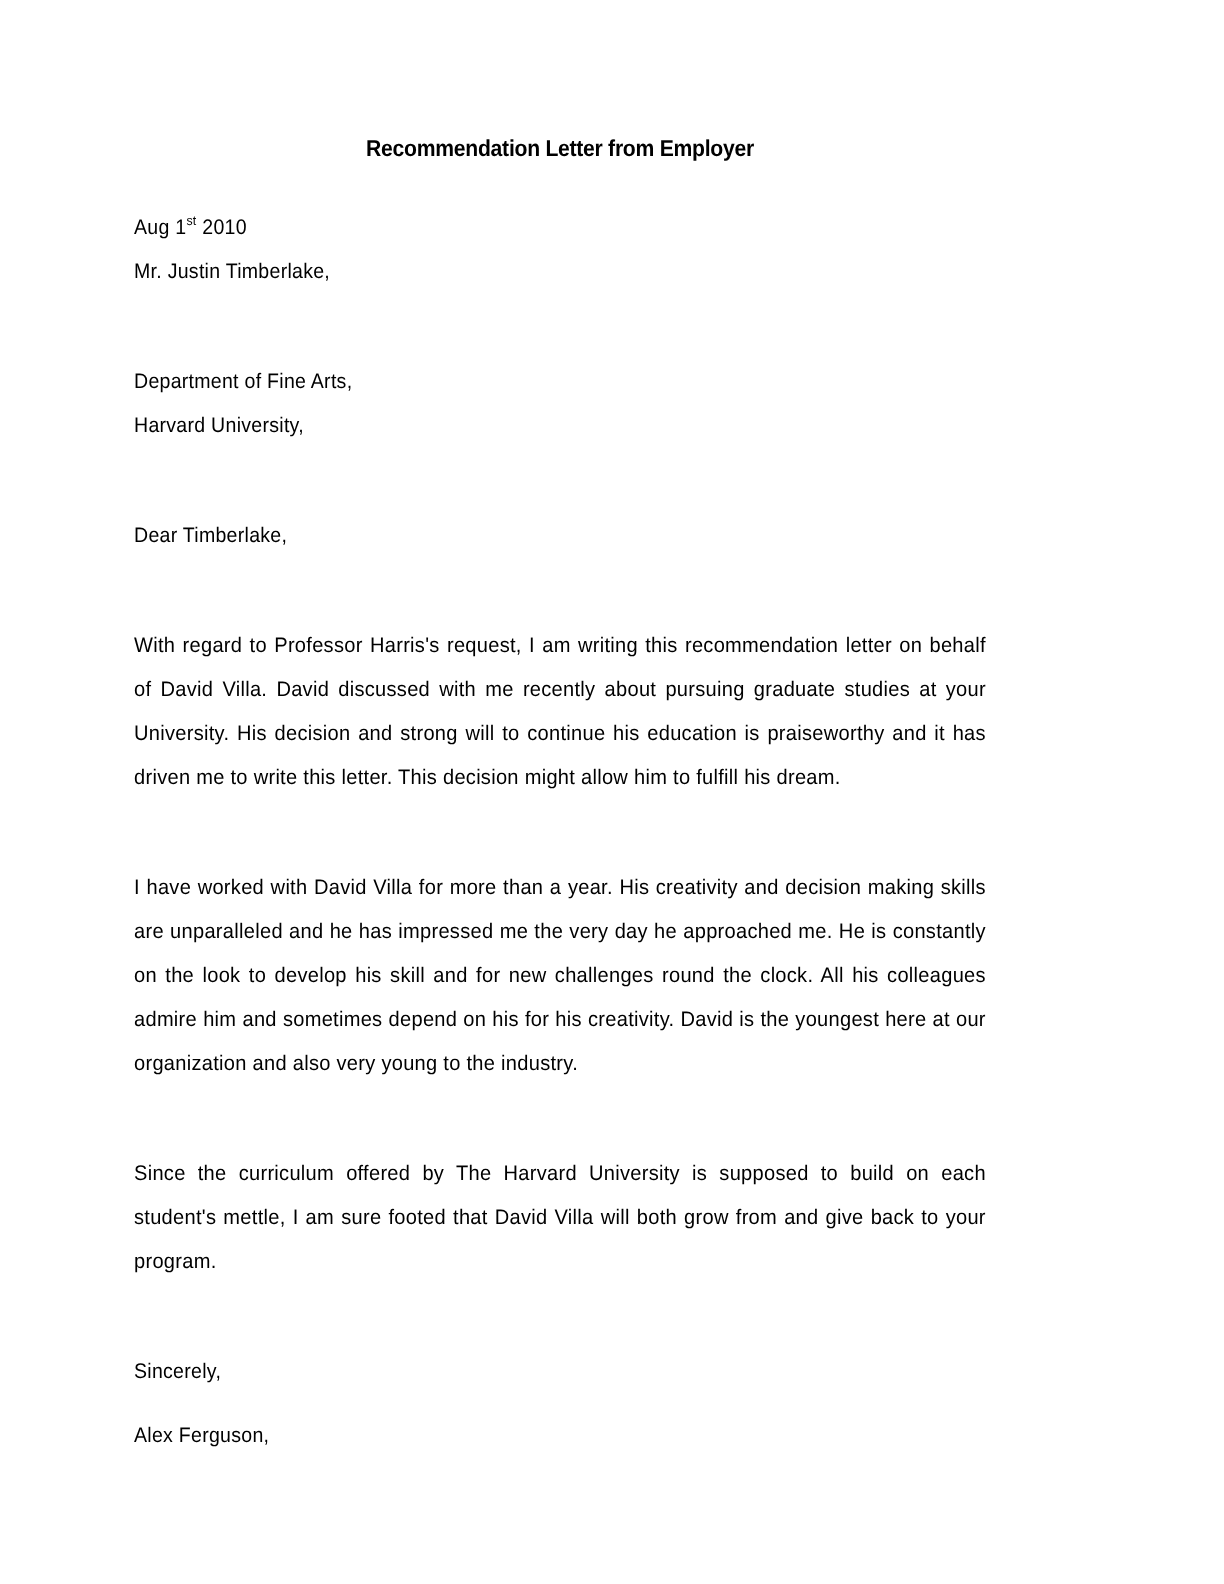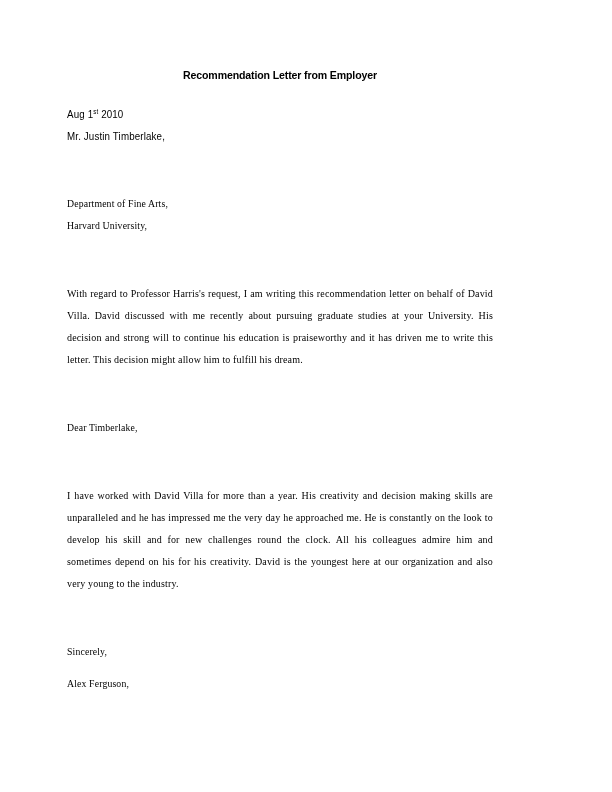--- a/index.html
+++ b/index.html
@@ -32,22 +32,21 @@
     margin: 0;
     padding-top: 68px;
     line-height: 14px;
     transform: scaleX(0.92);
     transform-origin: center top;
   }
   .block {
     margin-top: 22px;
   }
   .block-gap-lg {
-    margin-top: 46px;
-    font-family: Liberation Serif, serif;
+    margin-top: 33px;
   }
   .line {
     font-size: 10.5px;
     line-height: 22px;
     letter-spacing: 0.15px;
     white-space: nowrap;
     transform: scaleX(0.93);
     transform-origin: left center;
   }
   .para {
@@ -100,31 +99,34 @@
       <div class="line">Mr. Justin Timberlake,</div>
     </div>
 
     <div class="block-gap-lg">
       <div class="line">Department of Fine Arts,</div>
       <div class="line">Harvard University,</div>
     </div>
 
 
     <div class="block-gap-lg">
-      <p class="para">With regard to Professor Harris's request, I am writing this recommendation letter on behalf of David Villa. David discussed with me recently about pursuing graduate studies at your University. His decision and strong will to continue his education is praiseworthy and it has driven me to write this letter.  This decision might allow him to fulfill his dream.</p>
+      <div class="line">Dear Timberlake,</div>
     </div>
 
     <div class="block-gap-lg">
-      <div class="line">Dear Timberlake,</div>
+      <p class="para">With regard to Professor Harris's request, I am writing this recommendation letter on behalf of David Villa. David discussed with me recently about pursuing graduate studies at your University. His decision and strong will to continue his education is praiseworthy and it has driven me to write this letter.  This decision might allow him to fulfill his dream.</p>
     </div>
 
     <div class="block-gap-lg">
       <p class="para">I have worked with David Villa for more than a year. His creativity and decision making skills are unparalleled and he has impressed me the very day he approached me. He is constantly on the look to develop his skill and for new challenges round the clock. All his colleagues admire him and sometimes depend on his for his creativity. David is the youngest here at our organization and also very young to the industry.</p>
     </div>
 
+    <div class="block-gap-lg">
+      <p class="para">Since the curriculum offered by The Harvard University is supposed to build on each student's mettle, I am sure footed that David Villa will both grow from and give back to your program.</p>
+    </div>
 
     <div class="block-gap-lg">
       <div class="sig-line sig-first">Sincerely,</div>
       <div class="sig-line">Alex Ferguson,</div>
 
     </div>
 
   </div>
 </div>
 

